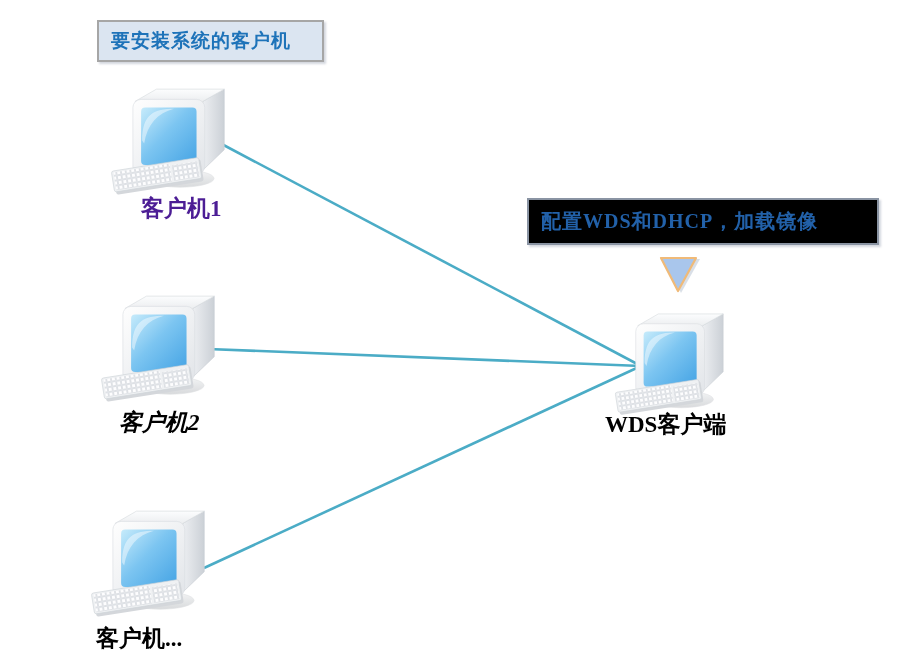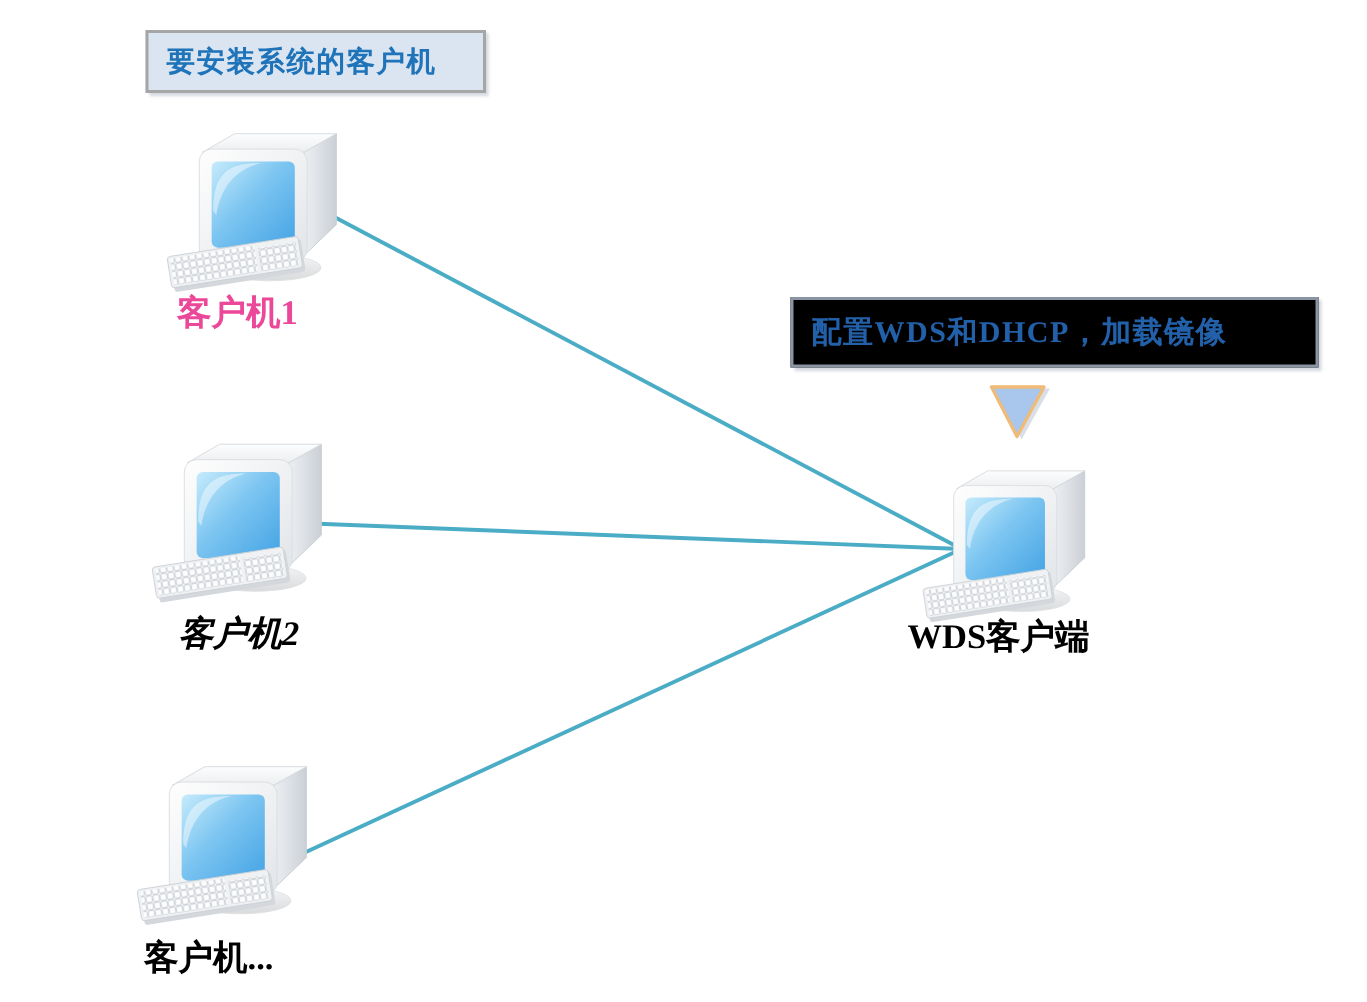--- a/index.html
+++ b/index.html
@@ -111,21 +111,21 @@
         <use href="#pc-icon" x="612" y="309" width="130" height="110"></use>
       </g>
 
     <g>
       <polygon id="arrow-shadow" points="665,259 700,259 681,293"></polygon>
       <polygon id="arrow" points="661,258 696,258 678,291" style="fill: rgb(169, 198, 236); stroke: rgb(240, 186, 120);"></polygon>
     </g>
   </svg>
 
   <div id="labels-layer">
-      <div class="node-label" style="left: 118px; top: 193px; color: #ec4899;">客户机1</div>
+      <div class="node-label" style="left: 141px; top: 193px; color: #4c1d95;">客户机1</div>
       <div class="node-label" style="left: 119px; top: 407px; color: rgb(0, 0, 0); font-style: italic;">客户机2</div>
       <div class="node-label" style="left: 96px; top: 623px; color: rgb(0, 0, 0);">客户机...</div>
       <div class="node-label" style="left: 605px; top: 409px; color: #000000;">WDS客户端</div>
     </div>
 
   <div class="anno-box" id="top-box" style="left: 97px; top: 20px; width: 227px; height: 42px; background: rgb(219, 229, 241); border-color: rgb(166, 166, 166); color: rgb(30, 115, 185);">
     <span>要安装系统的客户机</span>
   </div>
 
   <div class="anno-box" id="callout-box" style="left: 527px; top: 198px; width: 352px; height: 47px; background: #000000; border-color: rgb(138, 148, 163); color: rgb(34, 97, 169);">

